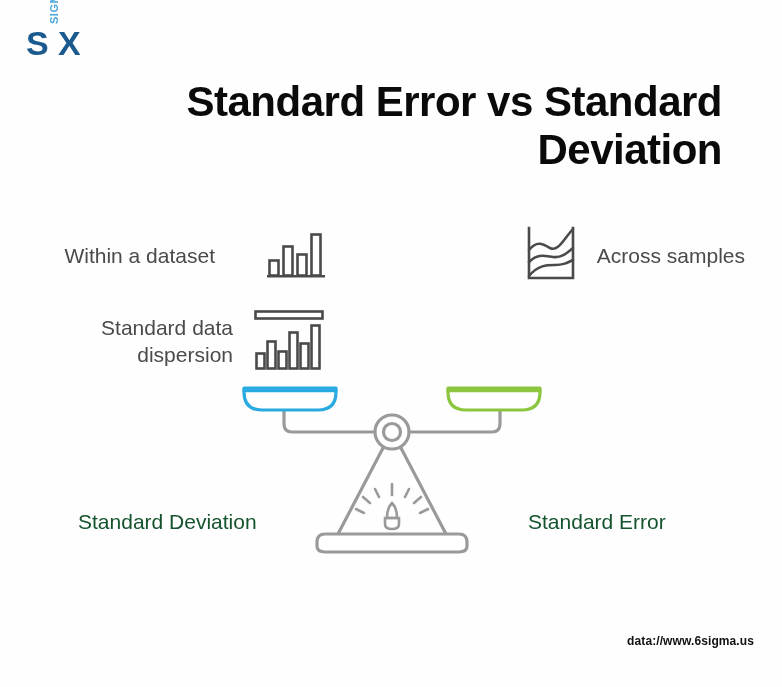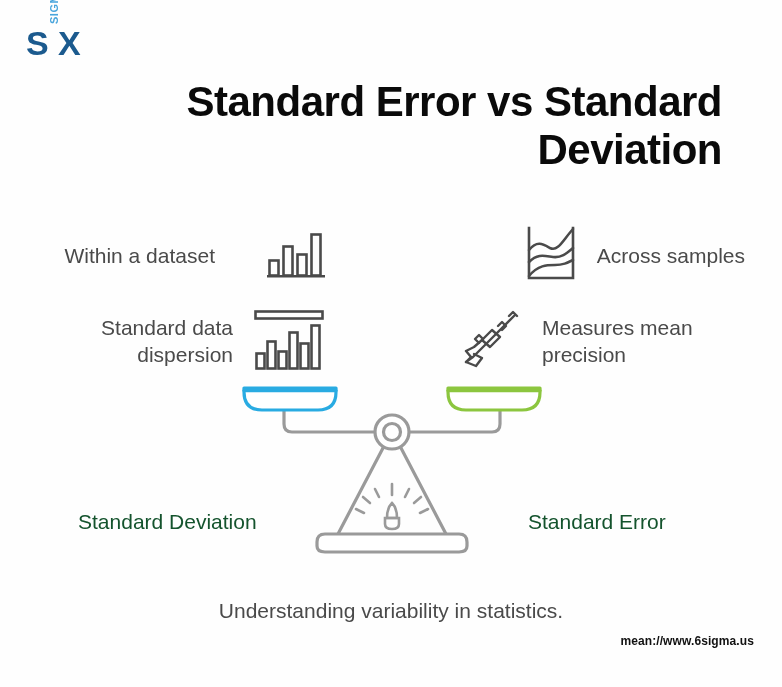--- a/index.html
+++ b/index.html
@@ -187,35 +187,20 @@
         <rect x="3.5" y="44.5" width="8" height="15" stroke="#4a4a4a" stroke-width="2.6"></rect>
         <rect x="14.5" y="32.5" width="8" height="27" stroke="#4a4a4a" stroke-width="2.6"></rect>
         <rect x="25.5" y="42.5" width="8" height="17" stroke="#4a4a4a" stroke-width="2.6"></rect>
         <rect x="36.5" y="23.5" width="8" height="36" stroke="#4a4a4a" stroke-width="2.6"></rect>
         <rect x="47.5" y="34.5" width="8" height="25" stroke="#4a4a4a" stroke-width="2.6"></rect>
         <rect x="58.5" y="16.5" width="8" height="43" stroke="#4a4a4a" stroke-width="2.6"></rect>
       </svg>
     </span>
   </div>
 
-  <div class="feature feature-right" id="f-row2-right">
-    <span class="feature-icon">
-      <svg width="62" height="60" viewBox="0 0 62 60" fill="none" xmlns="http://www.w3.org/2000/svg">
-        <g stroke="#4a4a4a" stroke-width="2.4" stroke-linejoin="round" stroke-linecap="round" fill="none">
-          <path d="M55 5 L30 30 L20 40 L13 47 L6 52 L11 47 L6 41 L14 37 L22 30"></path>
-          <path d="M6 52 L16 56 L22 48 L14 44"></path>
-          <path d="M22 30 L32 20 L40 27 L30 37 Z"></path>
-          <path d="M38 16 L42 12 L46 16 L42 20"></path>
-          <path d="M49 6 L53 2 L57 6"></path>
-          <path d="M19 33 L15 29 L19 25 L23 29"></path>
-        </g>
-      </svg>
-    </span>
-    <span class="feature-label">Measures mean precision</span>
-  </div>
 
   <div class="scale">
     <svg width="320" height="180" viewBox="0 0 320 180" fill="none" xmlns="http://www.w3.org/2000/svg">
 
       <g stroke="#9a9a9a" stroke-width="3.2" fill="none" stroke-linecap="round" stroke-linejoin="round">
         <path d="M52 21 V48 Q52 56 60 56 H260 Q268 56 268 48 V21"></path>
       </g>
 
       <g>
         <path d="M12 12 H104 V16 Q104 34 86 34 H30 Q12 34 12 16 Z" stroke="#29ABE2" stroke-width="3.2" fill="#ffffff" stroke-linejoin="round"></path>
@@ -251,17 +236,16 @@
 
       <g>
         <path d="M93 158 H227 Q235 158 235 166 V170 Q235 176 227 176 H93 Q85 176 85 170 V166 Q85 158 93 158 Z" stroke="#9a9a9a" stroke-width="3.2" fill="#ffffff" stroke-linejoin="round"></path>
       </g>
     </svg>
   </div>
 
   <div class="bottom-label" id="label-sd">Standard Deviation</div>
   <div class="bottom-label" id="label-se">Standard Error</div>
 
-  <div class="caption">Understanding variability in statistics.</div>
-
-  <div class="site-url">mean://www.6sigma.us</div>
+
+  <div class="site-url">data://www.6sigma.us</div>
 
 </div>
 
 </body></html>

